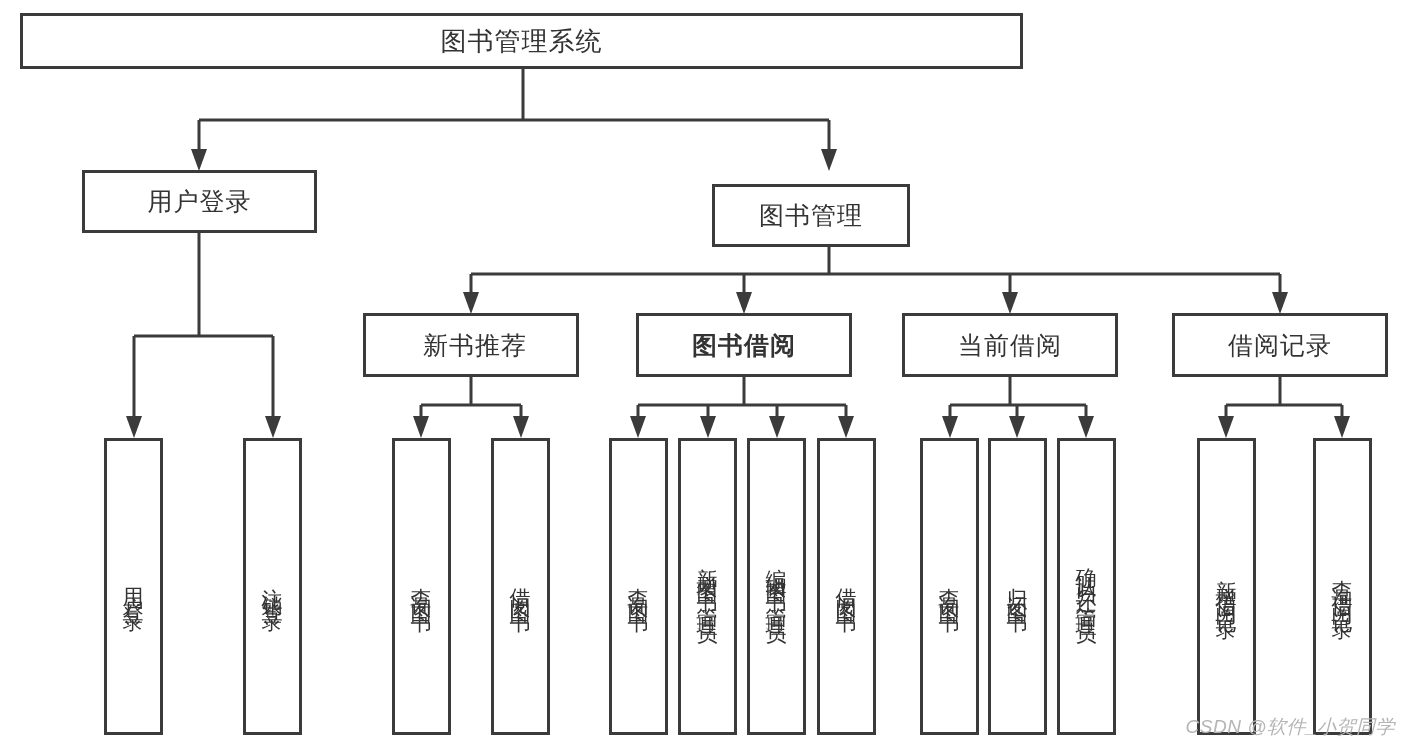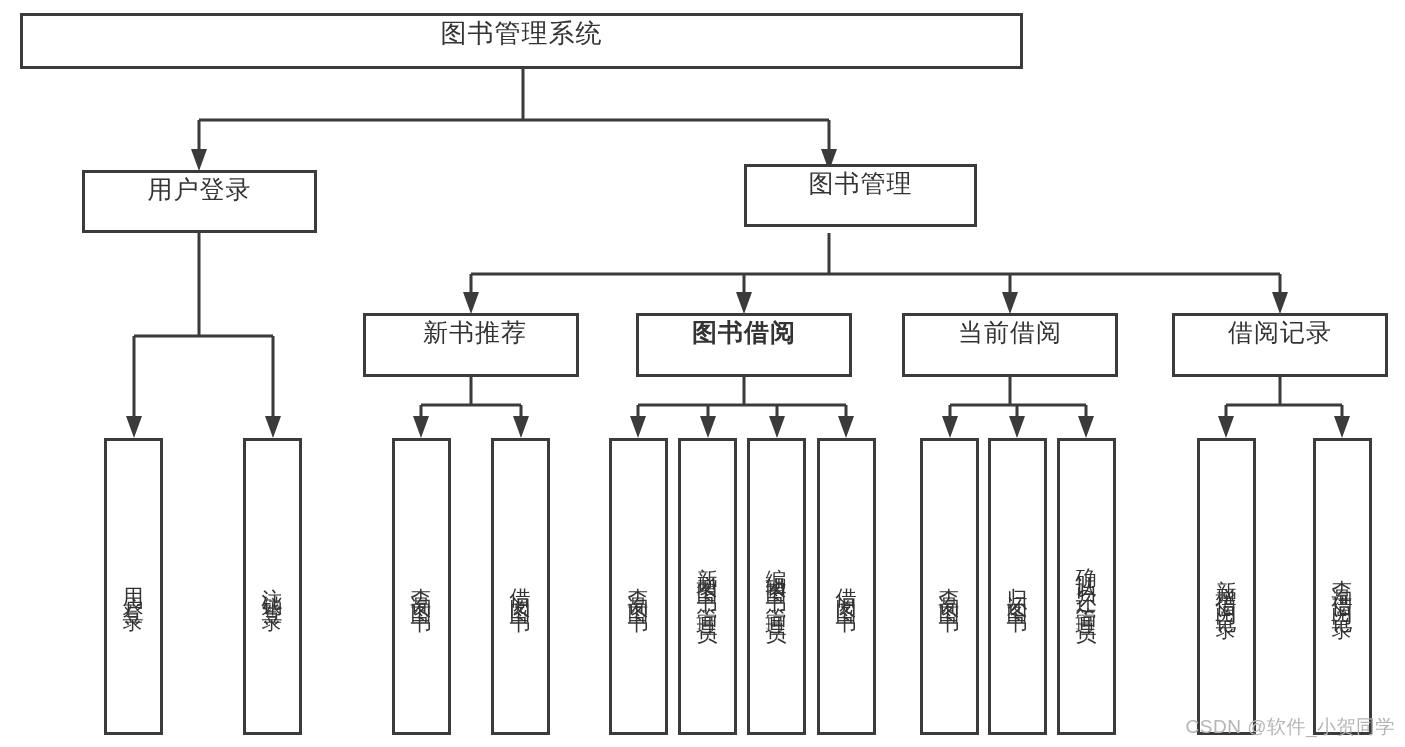--- a/index.html
+++ b/index.html
@@ -32,20 +32,21 @@
   .connectors polygon {
     fill: var(--line, #3b3b3b);
     stroke: none;
   }
   .node {
     position: absolute;
     box-sizing: border-box;
     background: #ffffff;
     border: 3px solid var(--line, #3b3b3b);
     display: flex;
+    align-items: center;
     justify-content: center;
     text-align: center;
   }
   .hbox {
     font-size: 25px;
     letter-spacing: 1px;
   }
   .root-box {
     font-size: 26px;
   }
@@ -64,20 +65,21 @@
   }
   .watermark {
     position: absolute;
     right: 10px;
     top: 714px;
     font-size: 19px;
     letter-spacing: 0.5px;
     color: var(--watermark, #b5b5b5);
     z-index: 5;
     pointer-events: none;
+    font-style: italic;
   }
 </style>
 </head>
 <body>
 
 <div class="canvas">
 
   <svg class="connectors" viewBox="0 0 1405 747" xmlns="http://www.w3.org/2000/svg">
 
     <g>
@@ -128,21 +130,21 @@
     </g>
   </svg>
 
   <div class="node hbox root-box" style="left:20px; top:13px; width:1003px; height:56px;">
     <span>图书管理系统</span>
   </div>
 
   <div class="node hbox" style="left:82px; top:170px; width:235px; height:63px;">
     <span>用户登录</span>
   </div>
-  <div class="node hbox" style="left:712px; top:164px; width:233px; height:63px;margin-left:32px;">
+  <div class="node hbox" style="left:712px; top:184px; width:198px; height:63px;">
     <span>图书管理</span>
   </div>
 
   <div class="node hbox" style="left:363px; top:313px; width:216px; height:64px;padding-left:8px;">
     <span>新书推荐</span>
   </div>
   <div class="node hbox" style="left:636px; top:313px; width:216px; height:64px;font-weight:bold;">
     <span>图书借阅</span>
   </div>
   <div class="node hbox" style="left:902px; top:313px; width:216px; height:64px;">

